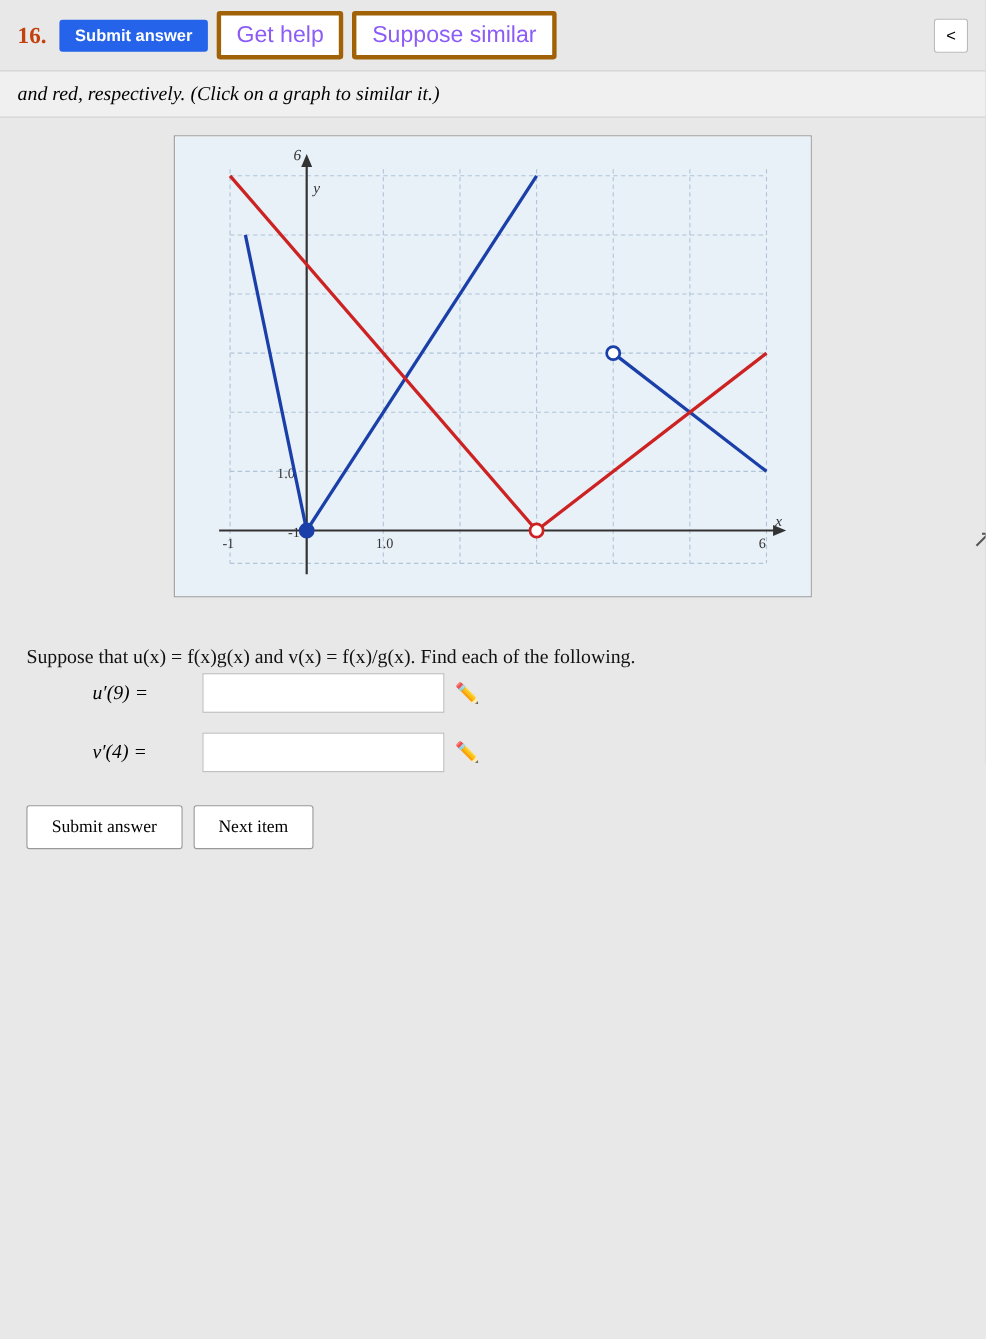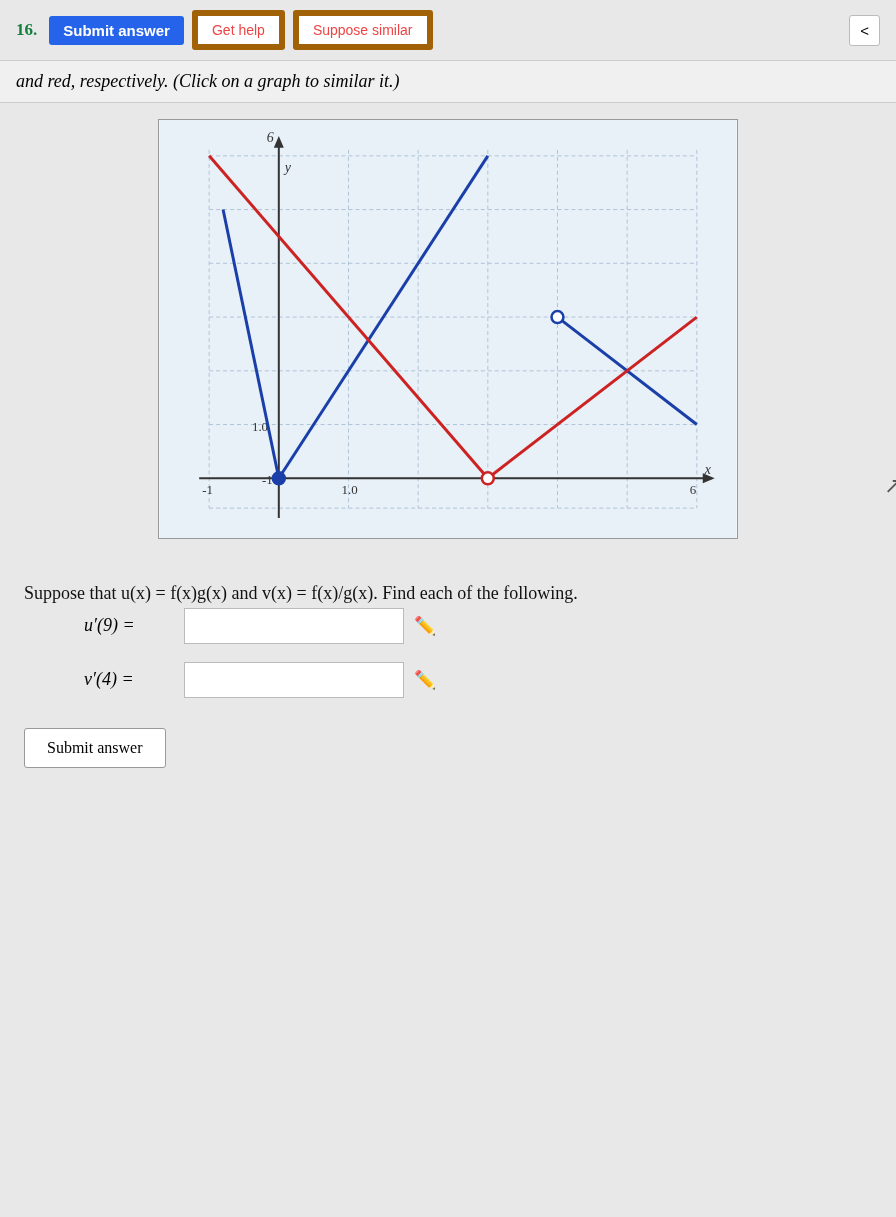--- a/index.html
+++ b/index.html
@@ -15,43 +15,43 @@
     .header {
       background: #e8e8e8;
       padding: 10px 16px;
       display: flex;
       align-items: center;
       gap: 8px;
       border-bottom: 1px solid #ccc;
     }
 
     .problem-number {
-      font-size: 17px;
+      font-size: 21px;
       font-weight: bold;
-      color: #15803d;
+      color: #c2410c;
       margin-right: 4px;
     }
 
     .btn-submit-answer {
       background: #2563eb;
       color: white;
       border: none;
       padding: 6px 14px;
       font-size: 15px;
       font-weight: bold;
       border-radius: 3px;
       cursor: pointer;
     }
 
     .btn-get-help, .btn-practice {
       background: white;
-      color: #ef4444;
-      border: 6px solid #a16207;
+      color: #8b5cf6;
+      border: 4px solid #a16207;
       padding: 6px 14px;
-      font-size: 14px;
+      font-size: 21px;
       border-radius: 3px;
       cursor: pointer;
     }
 
     .btn-chevron {
       background: white;
       border: 1px solid #bbb;
       padding: 6px 10px;
       font-size: 15px;
       border-radius: 3px;
@@ -301,15 +301,16 @@
   </div>
 
   <div class="answer-row">
     <span class="answer-label">v′(4) =</span>
     <input class="answer-input" type="text" value="" style="">
     <button class="pencil-btn">✏️</button>
   </div>
 
   <div class="bottom-buttons">
     <button class="btn-submit-bottom">Submit answer</button>
+    <button class="btn-next-item">Next item</button>
   </div>
 
 </div>
 
 </body></html>

